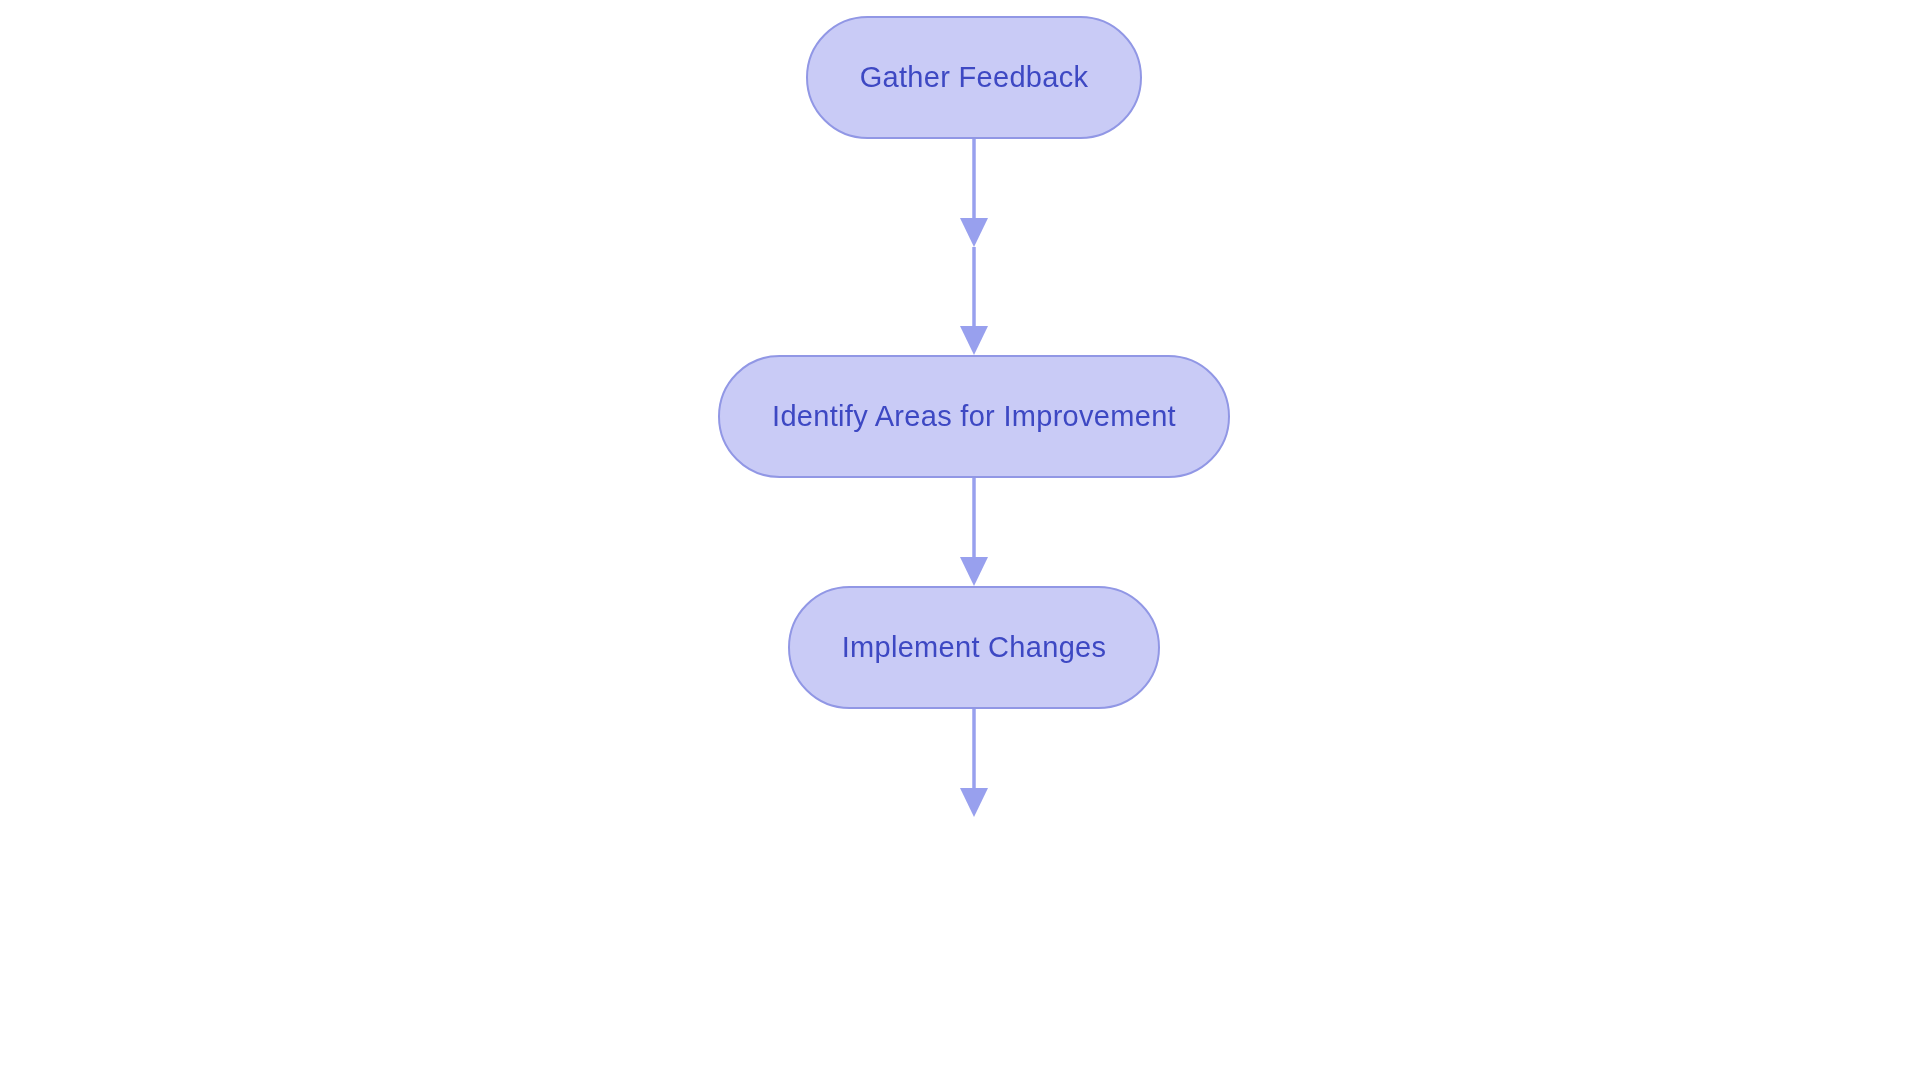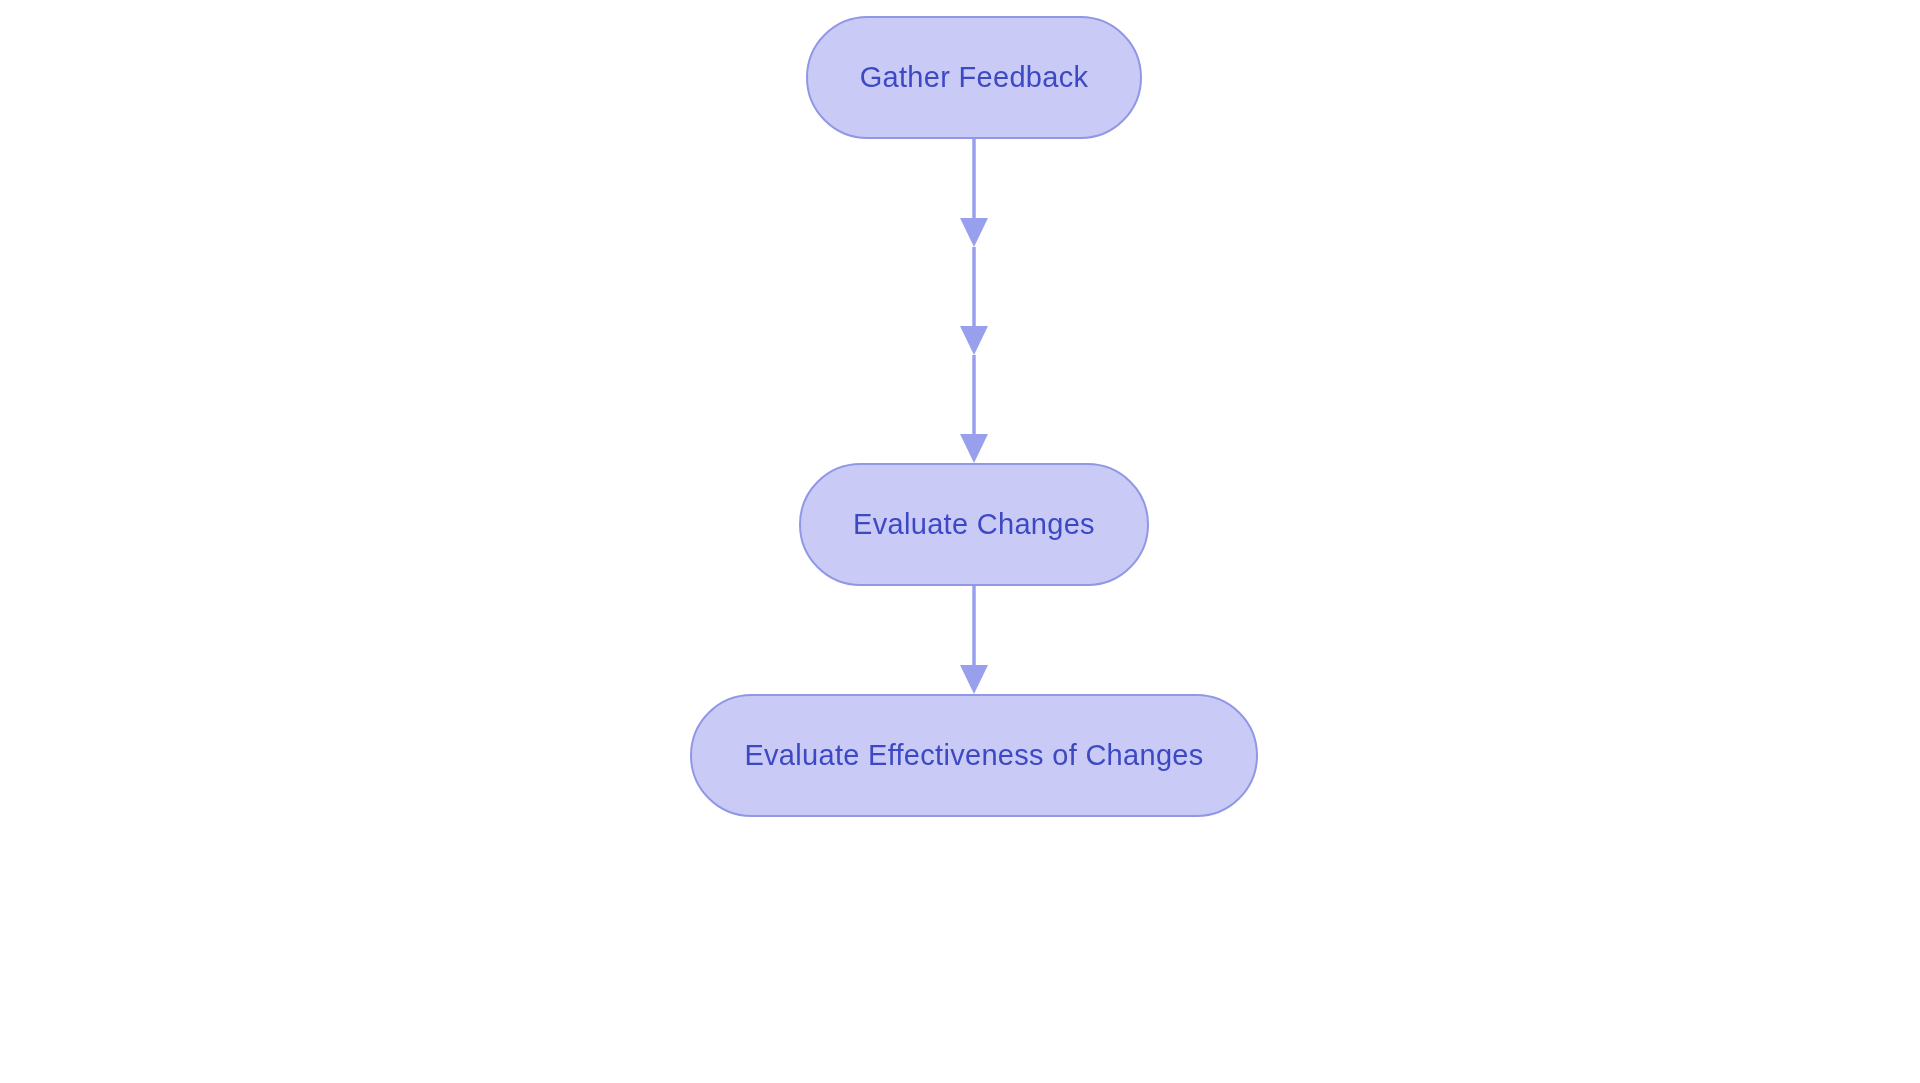--- a/index.html
+++ b/index.html
@@ -70,29 +70,29 @@
       <line x1="17" y1="0" x2="17" y2="80"></line>
       <polygon points="3,79 31,79 17,108"></polygon>
     </svg>
 
 
     <svg class="edge" viewBox="0 0 34 108">
       <line x1="17" y1="0" x2="17" y2="80"></line>
       <polygon points="3,79 31,79 17,108"></polygon>
     </svg>
 
+    <div class="node">Identify Areas for Improvement</div>
 
     <svg class="edge" viewBox="0 0 34 108">
       <line x1="17" y1="0" x2="17" y2="80"></line>
       <polygon points="3,79 31,79 17,108"></polygon>
     </svg>
 
-    <div class="node">Evaluate Changes</div>
+    <div class="node">Implement Changes</div>
 
     <svg class="edge" viewBox="0 0 34 108">
       <line x1="17" y1="0" x2="17" y2="80"></line>
       <polygon points="3,79 31,79 17,108"></polygon>
     </svg>
 
-    <div class="node">Evaluate Effectiveness of Changes</div>
 
   </div>
 </div>
 
 </body></html>

